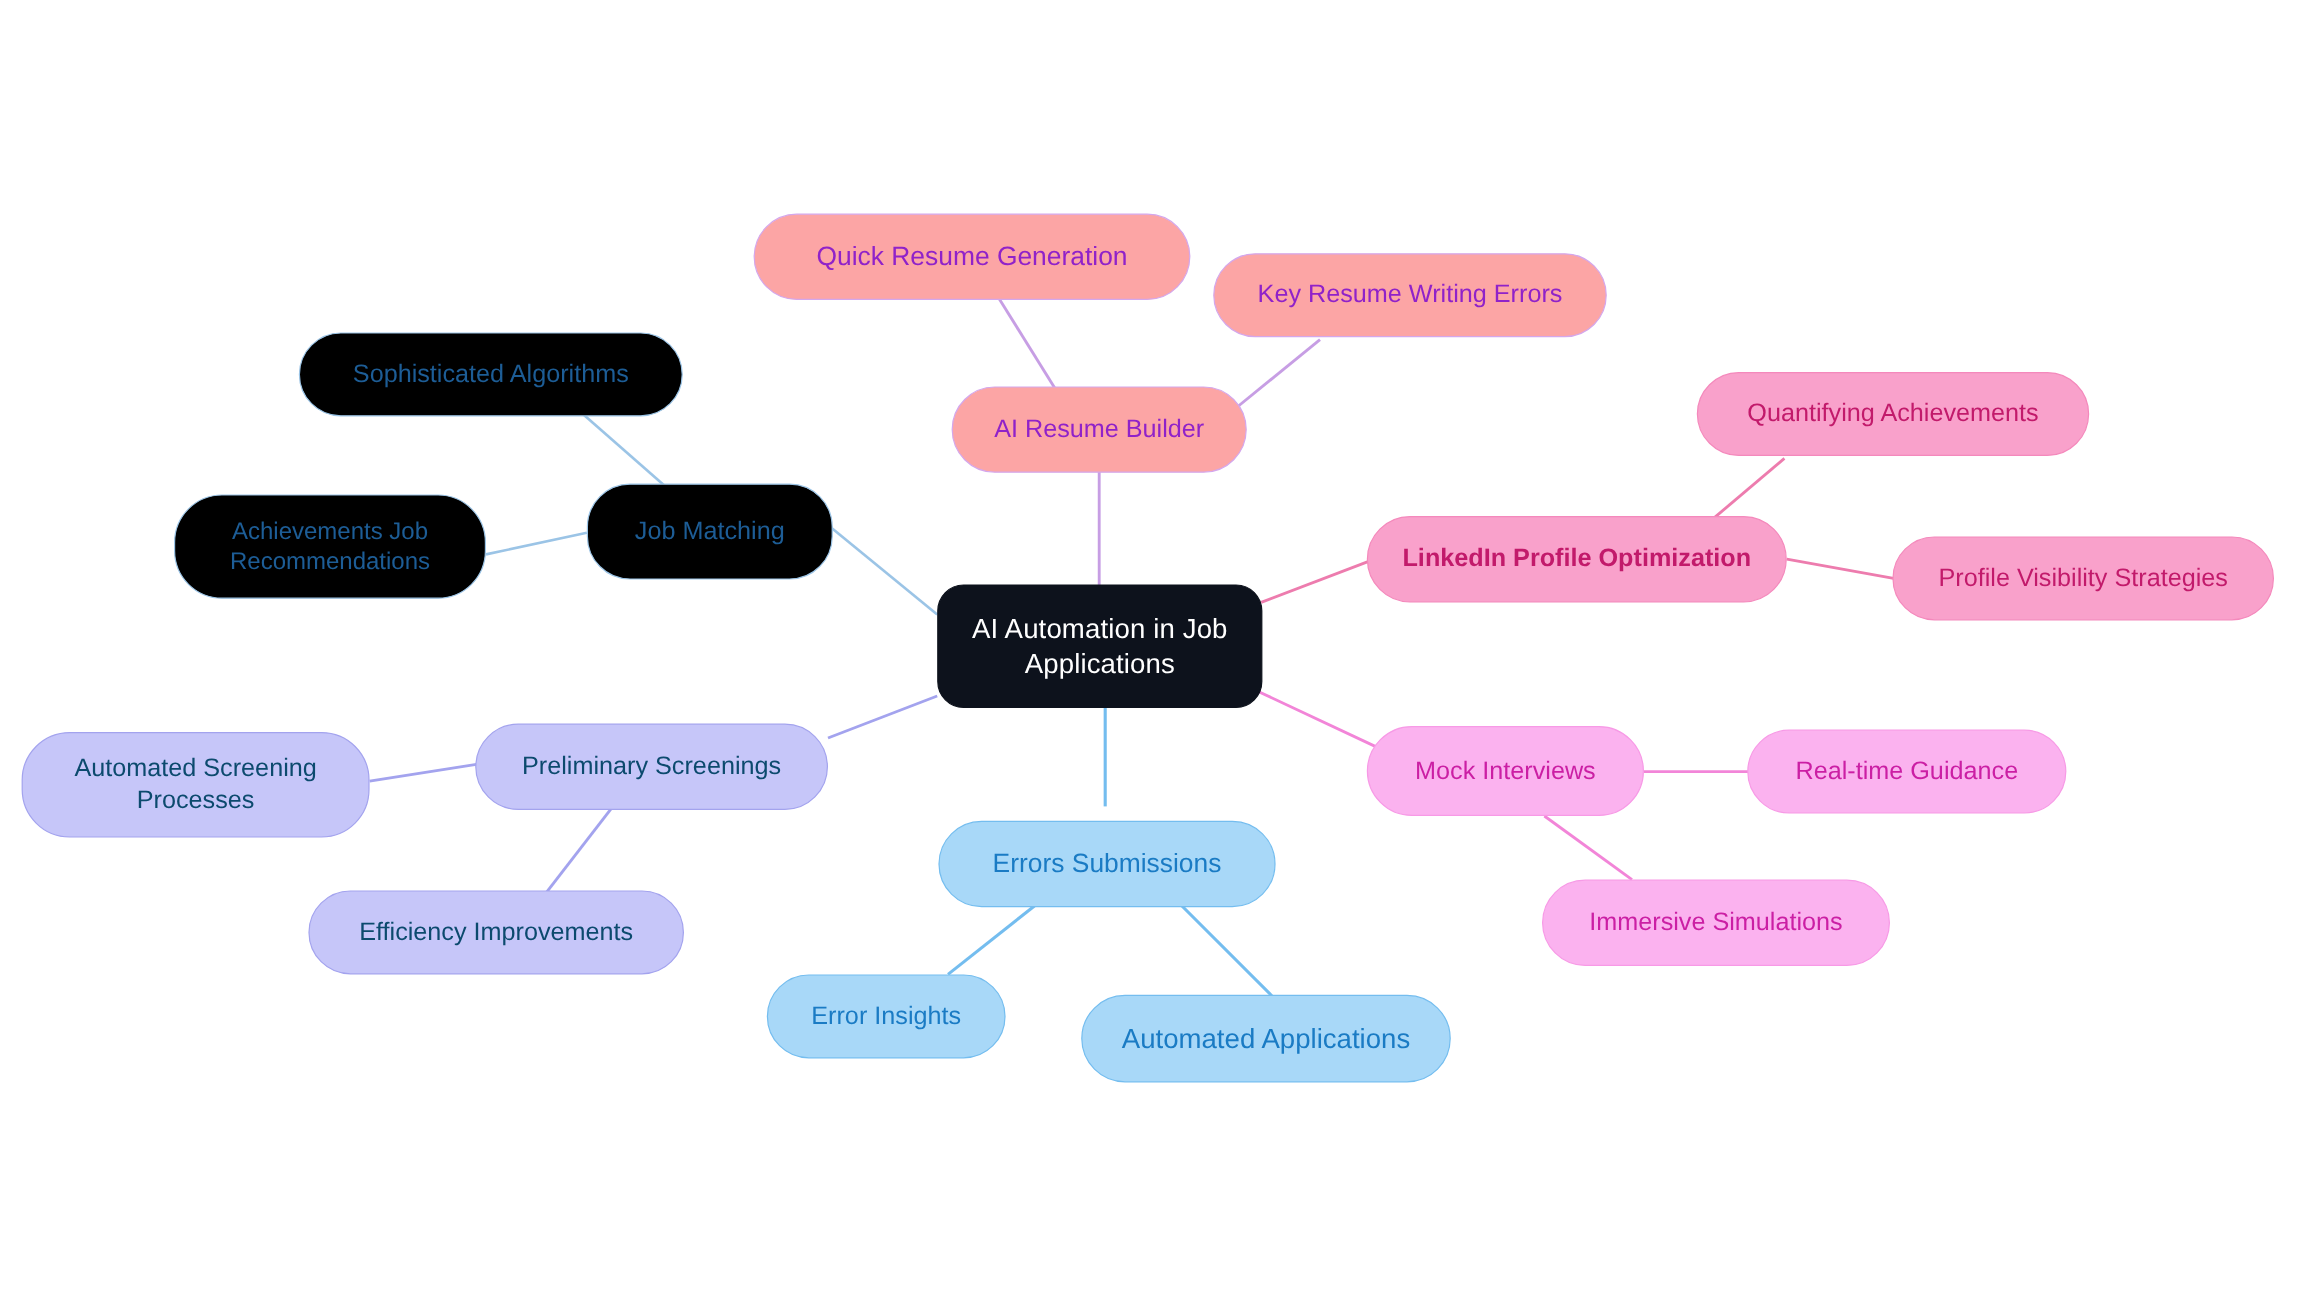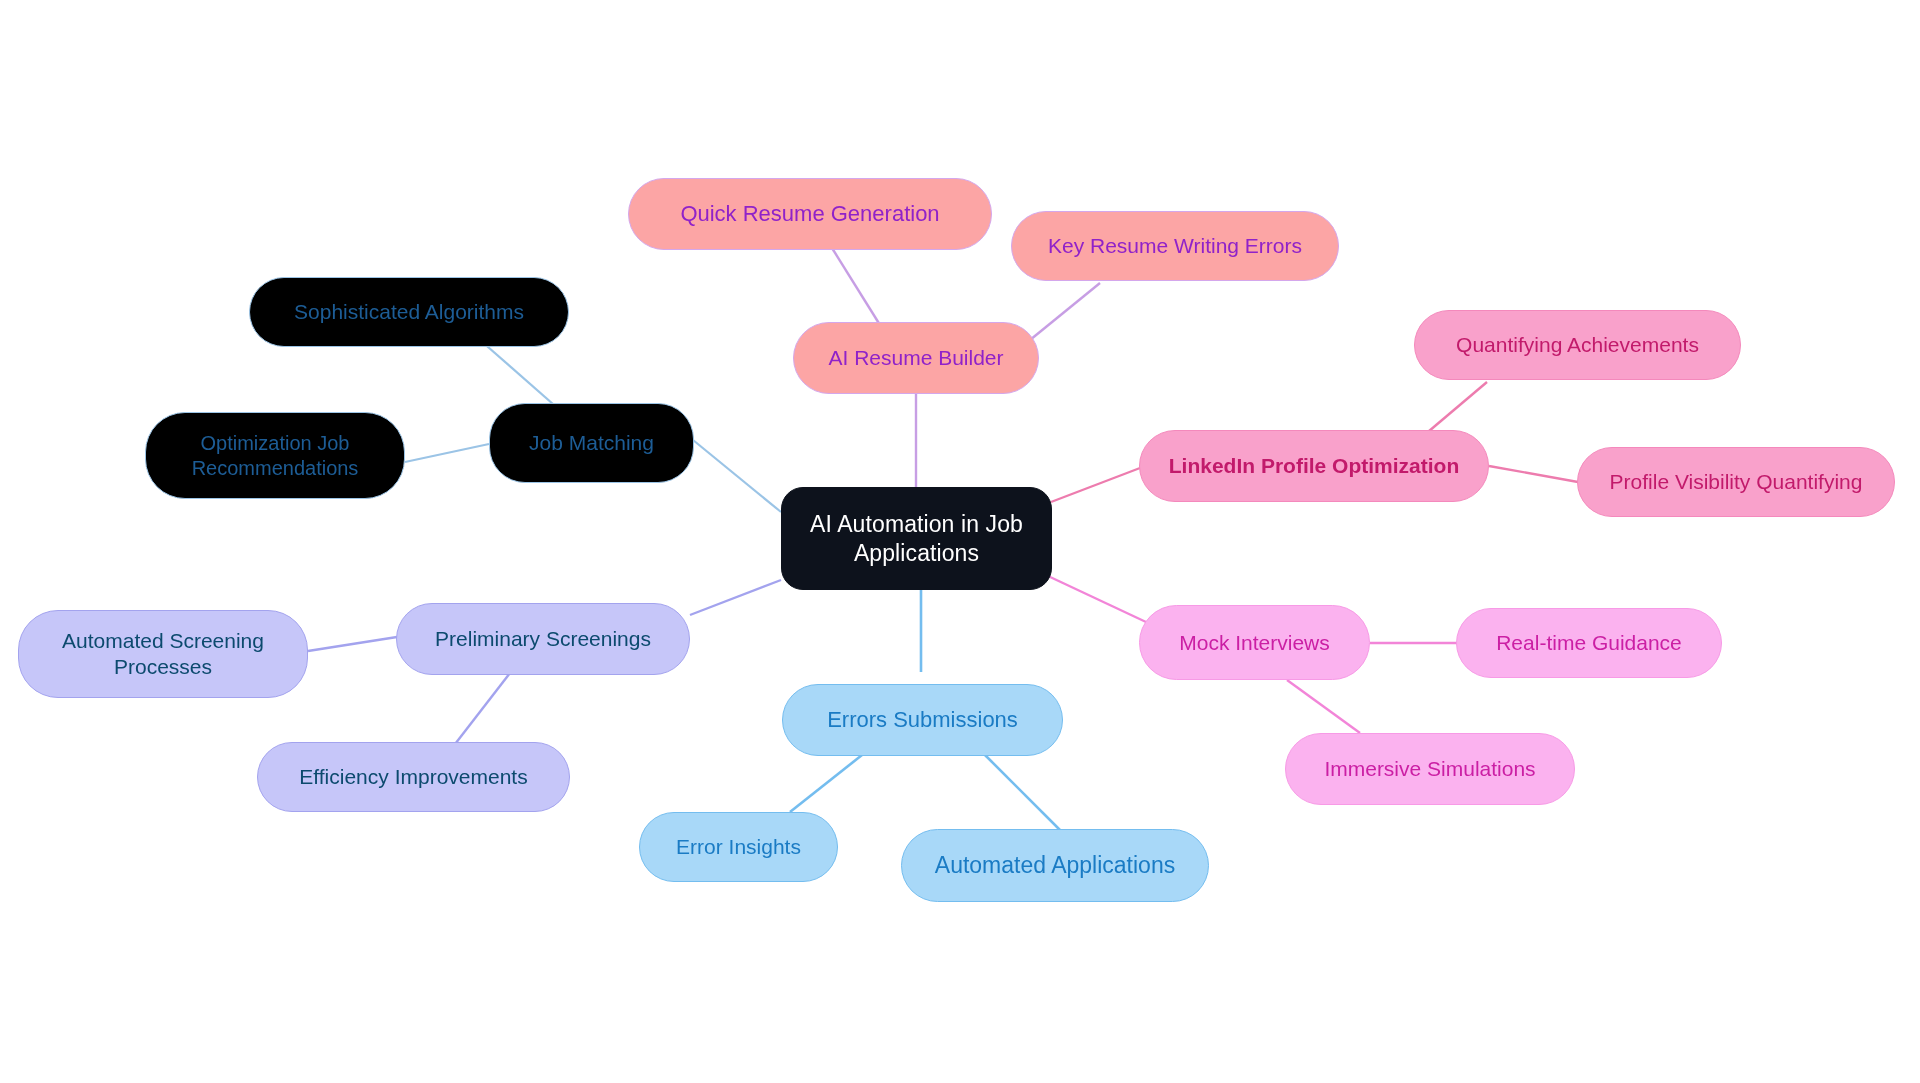--- a/index.html
+++ b/index.html
@@ -103,34 +103,34 @@
 
     <path d="M 510 673 L 452 748" stroke="#a3a3ee" stroke-width="2.4" fill="none"></path>
   </svg>
 
   <div class="node node-root" style="left:781px; top:487px; width:271px; height:103px;">AI Automation in Job Applications</div>
 
   <div class="node c-blue" style="left:489px; top:403px; width:205px; height:80px; border-radius:36px; font-size:21px;">Job Matching</div>
 
   <div class="node c-blue" style="left:249px; top:277px; width:320px; height:70px; border-radius:35px; font-size:21px;">Sophisticated Algorithms</div>
 
-  <div class="node c-blue" style="left:145px; top:412px; width:260px; height:87px; border-radius:40px; font-size:20px;">Optimization Job
+  <div class="node c-blue" style="left:145px; top:412px; width:260px; height:87px; border-radius:40px; font-size:20px;">Achievements Job
 Recommendations</div>
 
   <div class="node c-purple" style="left:793px; top:322px; width:246px; height:72px; border-radius:36px; font-size:21px;">AI Resume Builder</div>
 
   <div class="node c-purple" style="left:628px; top:178px; width:364px; height:72px; border-radius:36px; font-size:22px;">Quick Resume Generation</div>
 
   <div class="node c-purple" style="left:1011px; top:211px; width:328px; height:70px; border-radius:35px; font-size:21px;">Key Resume Writing Errors</div>
 
   <div class="node c-pink" style="left:1139px; top:430px; width:350px; height:72px; border-radius:36px; font-size:21px;font-weight:bold;">LinkedIn Profile Optimization</div>
 
   <div class="node c-pink" style="left:1414px; top:310px; width:327px; height:70px; border-radius:35px; font-size:21px;">Quantifying Achievements</div>
 
-  <div class="node c-pink" style="left:1577px; top:447px; width:318px; height:70px; border-radius:35px; font-size:21px;">Profile Visibility Quantifying</div>
+  <div class="node c-pink" style="left:1577px; top:447px; width:318px; height:70px; border-radius:35px; font-size:21px;">Profile Visibility Strategies</div>
 
   <div class="node c-magenta" style="left:1139px; top:605px; width:231px; height:75px; border-radius:38px; font-size:21px;">Mock Interviews</div>
 
   <div class="node c-magenta" style="left:1456px; top:608px; width:266px; height:70px; border-radius:35px; font-size:21px;">Real-time Guidance</div>
 
   <div class="node c-magenta" style="left:1285px; top:733px; width:290px; height:72px; border-radius:36px; font-size:21px;">Immersive Simulations</div>
 
   <div class="node c-sky" style="left:782px; top:684px; width:281px; height:72px; border-radius:36px; font-size:22px;">Errors Submissions</div>
 
   <div class="node c-sky" style="left:639px; top:812px; width:199px; height:70px; border-radius:35px; font-size:21px;">Error Insights</div>

